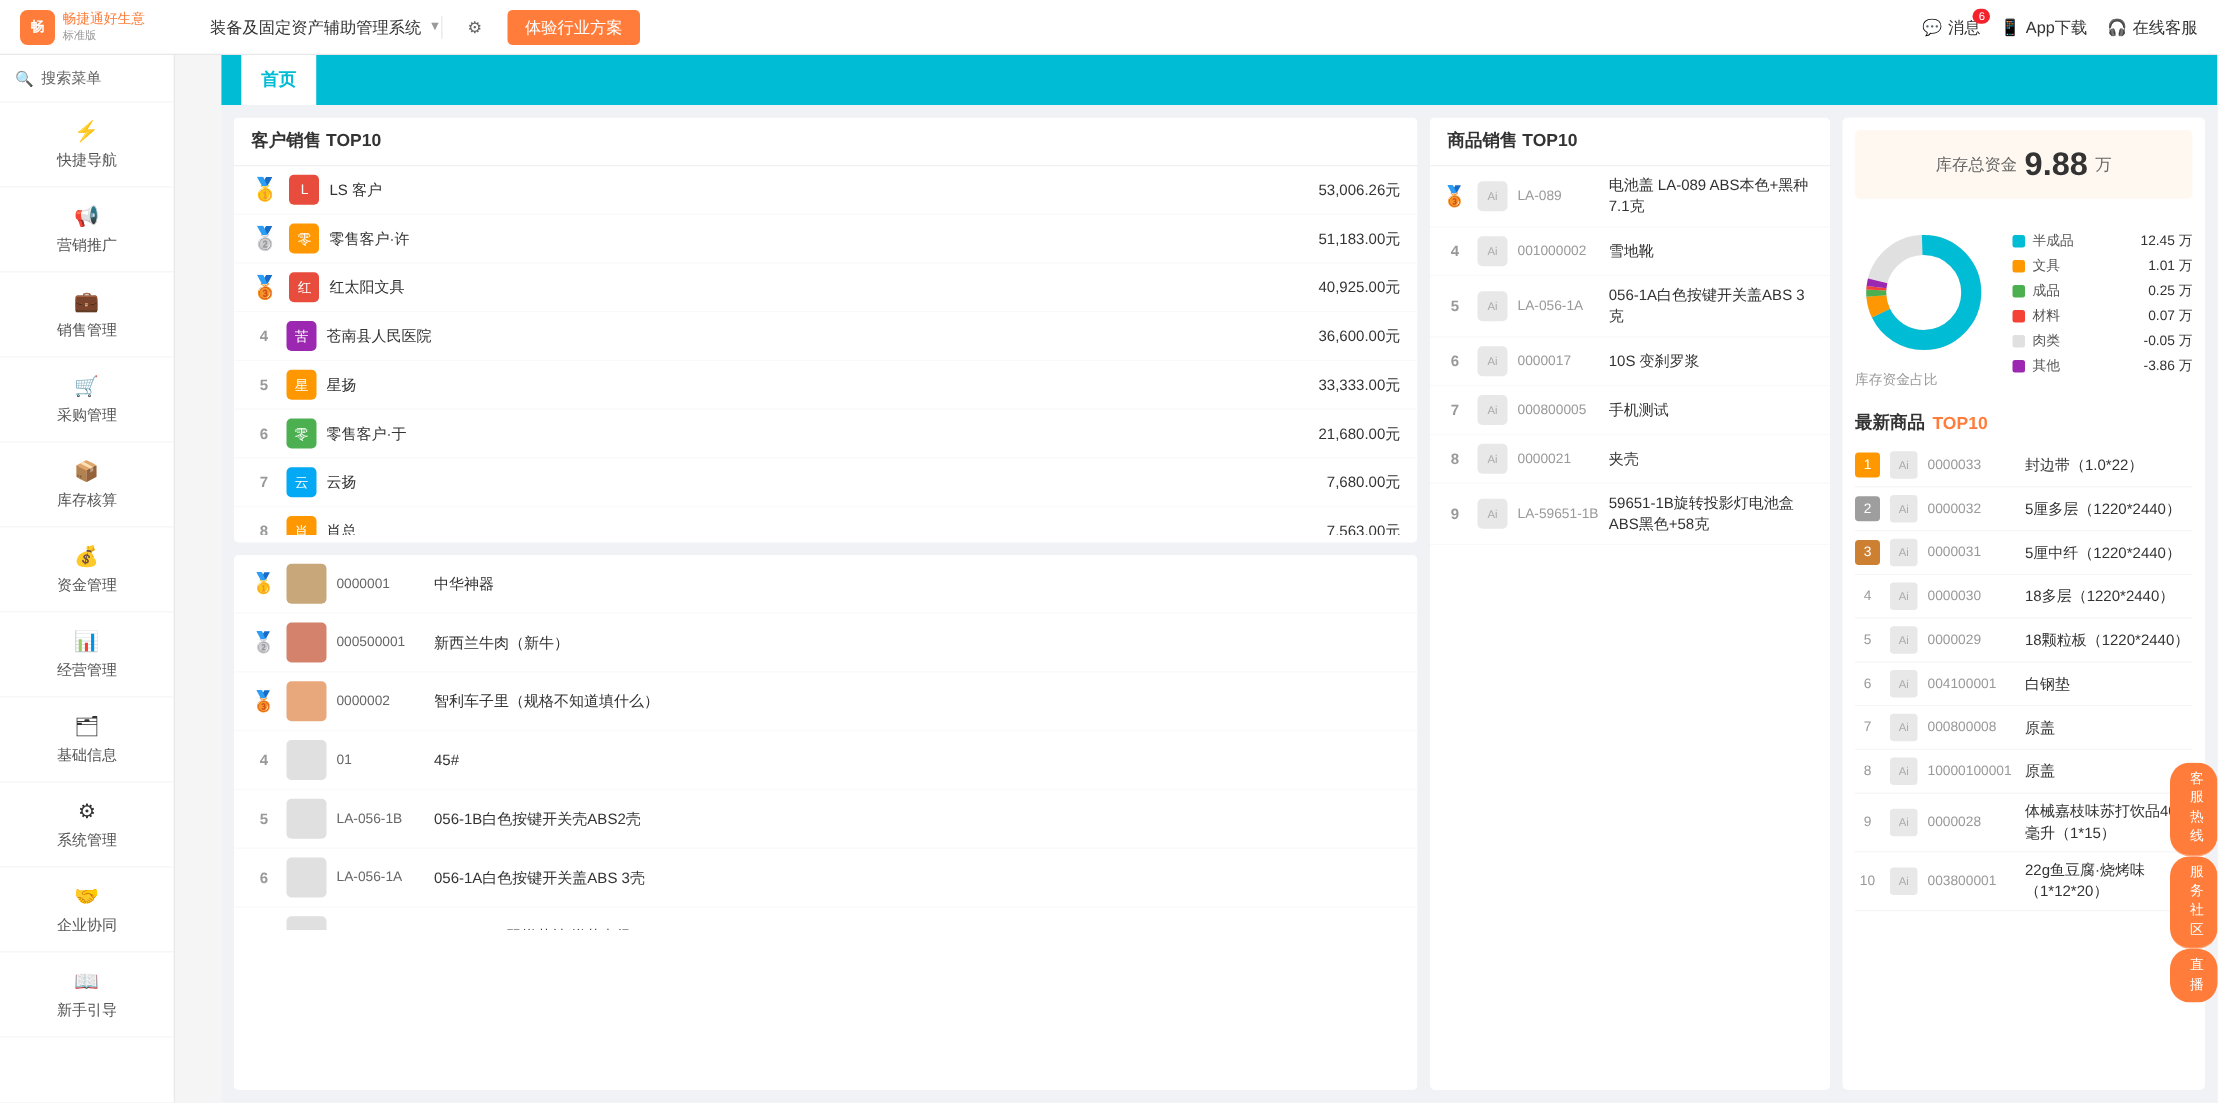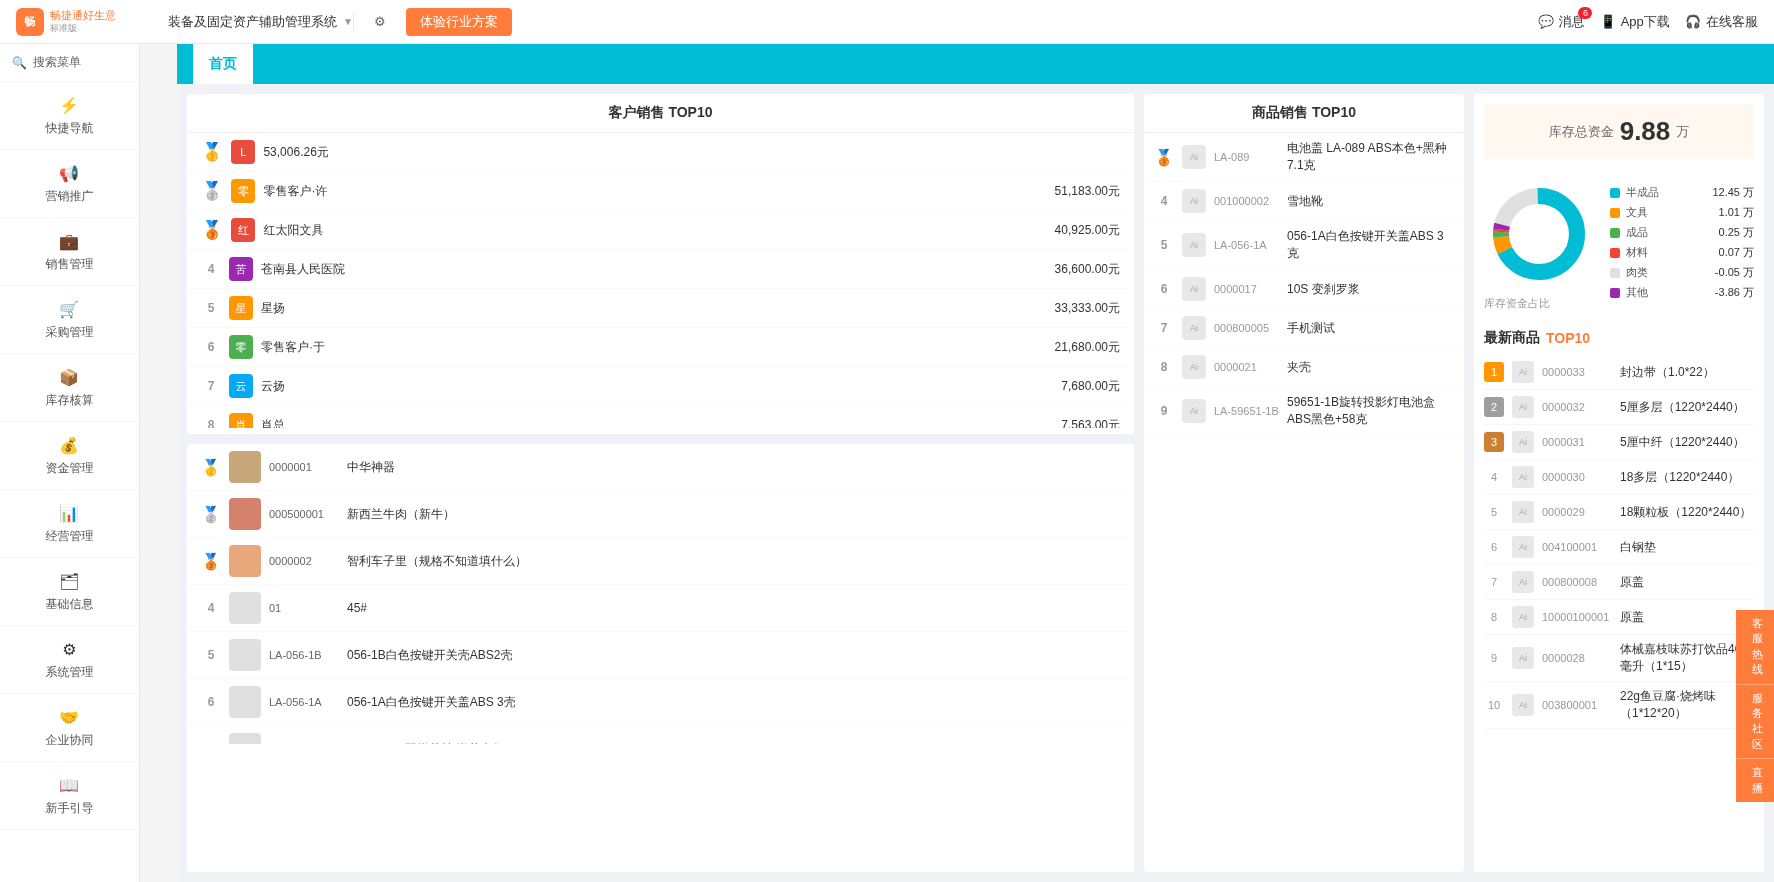--- a/index.html
+++ b/index.html
@@ -175,21 +175,21 @@
       padding: 10px;
     }
 
     
     .card {
       background: #fff;
       border-radius: 4px;
       overflow: hidden;
     }
     .card-header {
-      display: flex; align-items: center; justify-content: center;
+      display: flex; align-items: center; justify-content: flex-start;
       padding: 10px 14px;
       border-bottom: 1px solid #f0f0f0;
     }
     .card-title { font-size: 14px; font-weight: bold; color: #333; }
     .top10-badge { color: #ff7c3a; font-weight: bold; font-size: 14px; }
 
     
     .rank-list { overflow-y: auto; }
     .rank-item {
       display: flex; align-items: center;
@@ -322,20 +322,21 @@
     .float-btn {
       width: 38px;
       background: #ff7c3a;
       color: #fff;
       padding: 6px 16px;
       font-size: 11px;
       text-align: center;
       cursor: pointer;
       border-bottom: 1px solid rgba(255,255,255,0.3);
       line-height: 1.4;
+      border-radius: 16px;
     }
     .float-btn:last-child { border-bottom: none; }
 
     
     ::-webkit-scrollbar { width: 4px; height: 4px; }
     ::-webkit-scrollbar-track { background: #f1f1f1; }
     ::-webkit-scrollbar-thumb { background: #ccc; border-radius: 2px; }
   </style>
 </head>
 <body>
@@ -437,20 +438,21 @@
       <div class="left-panel">
         <div class="card" style="height: 340px; overflow: hidden;">
           <div class="card-header">
             <span class="card-title">客户销售 TOP10</span>
           </div>
           <div class="rank-list" style="height: 295px; overflow-y: auto;">
 
             <div class="rank-item">
               <span style="font-size:18px;">🥇</span>
               <div class="rank-avatar" style="background:#e74c3c;">L</div>
+              <span class="rank-name">LS 客户</span>
               <span class="rank-value">53,006.26元</span>
             </div>
 
             <div class="rank-item">
               <span style="font-size:18px;">🥈</span>
               <div class="rank-avatar" style="background:#ff9800;">零</div>
               <span class="rank-name">零售客户·许</span>
               <span class="rank-value">51,183.00元</span>
             </div>
 

